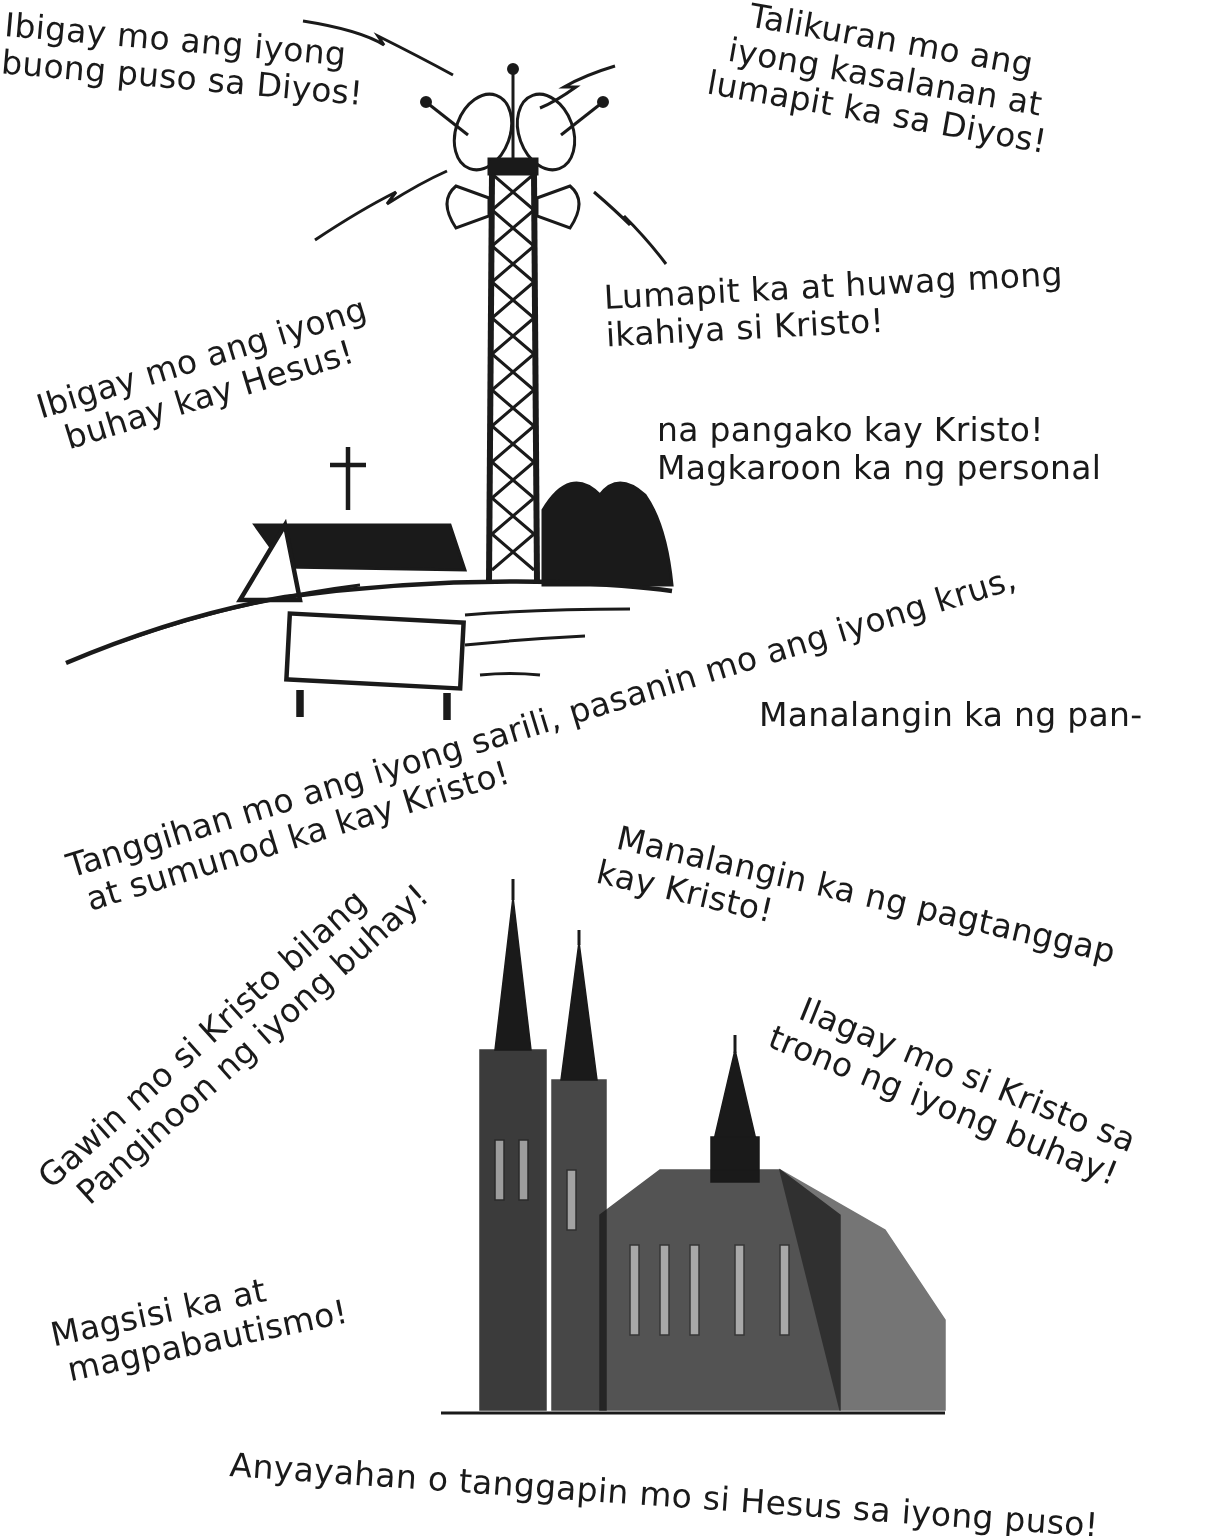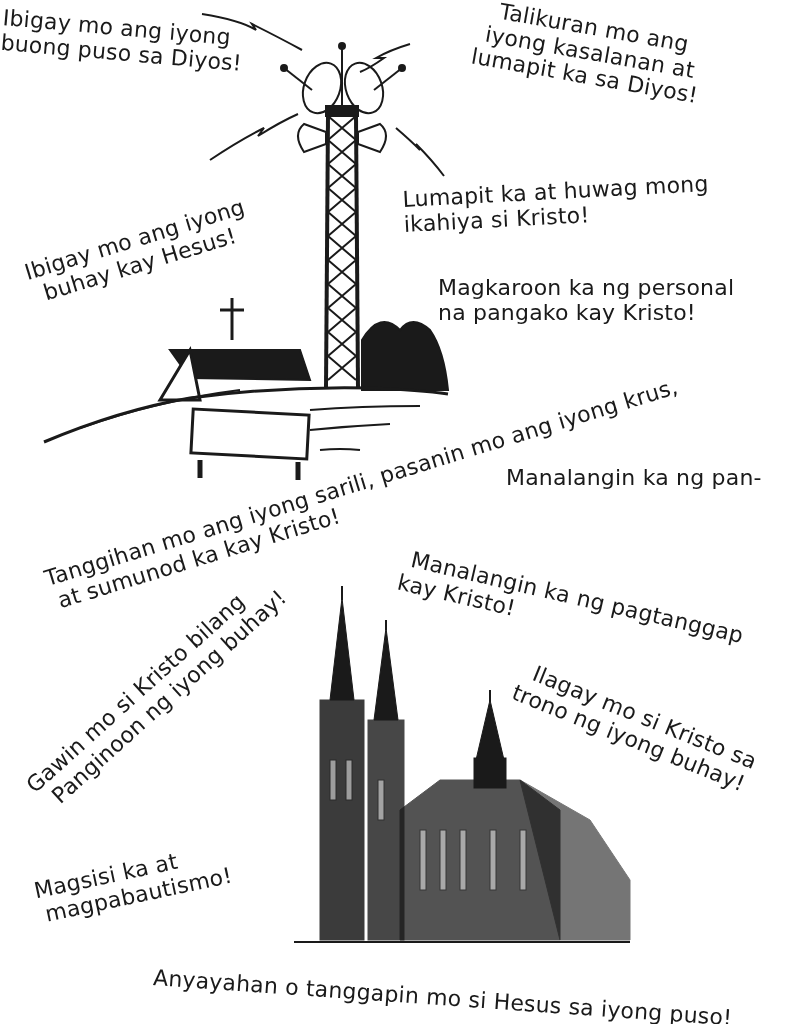--- a/index.html
+++ b/index.html
@@ -28,22 +28,22 @@
   <div>Lumapit ka at huwag mong</div>
   <div>ikahiya si Kristo!</div>
 </div>
 
 <div class="phrase" style="left:22px; top:262px; transform:rotate(-17deg);">
   <div>Ibigay mo ang iyong</div>
   <div style="padding-left:12px;">buhay kay Hesus!</div>
 </div>
 
 <div class="phrase" style="left:438px; top:276px;">
+  <div>na pangako kay Kristo!</div>
   <div>Magkaroon ka ng personal</div>
-  <div>na pangako kay Kristo!</div>
 </div>
 
 <div class="phrase" style="left:42px; top:568px; transform:rotate(-17deg);">
   <div>Tanggihan mo ang iyong sarili, pasanin mo ang iyong krus,</div>
   <div style="padding-left:6px;">at sumunod ka kay Kristo!</div>
 </div>
 
 <div class="phrase" style="left:506px; top:466px;">
   <div>Manalangin ka ng pan-</div>
 </div>

